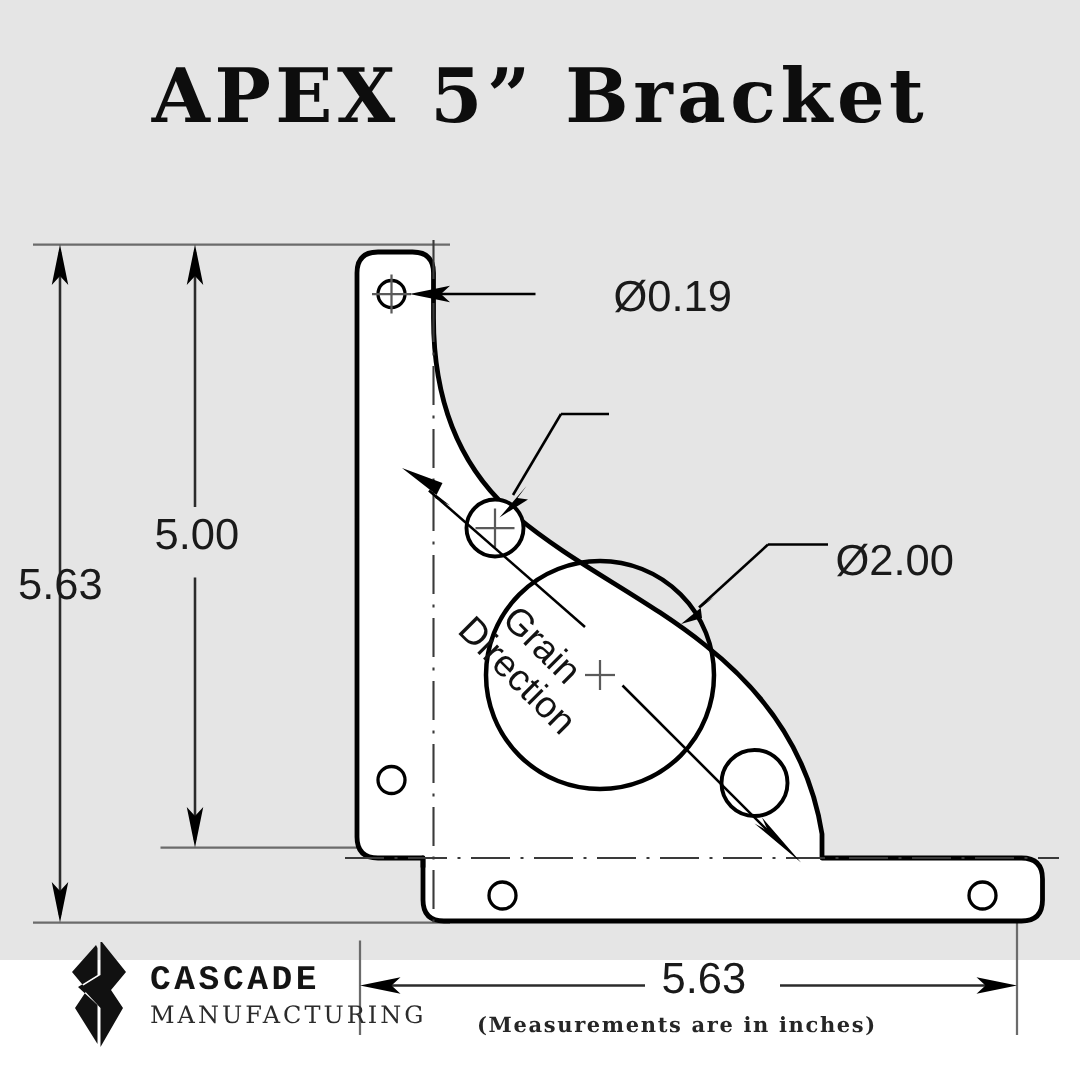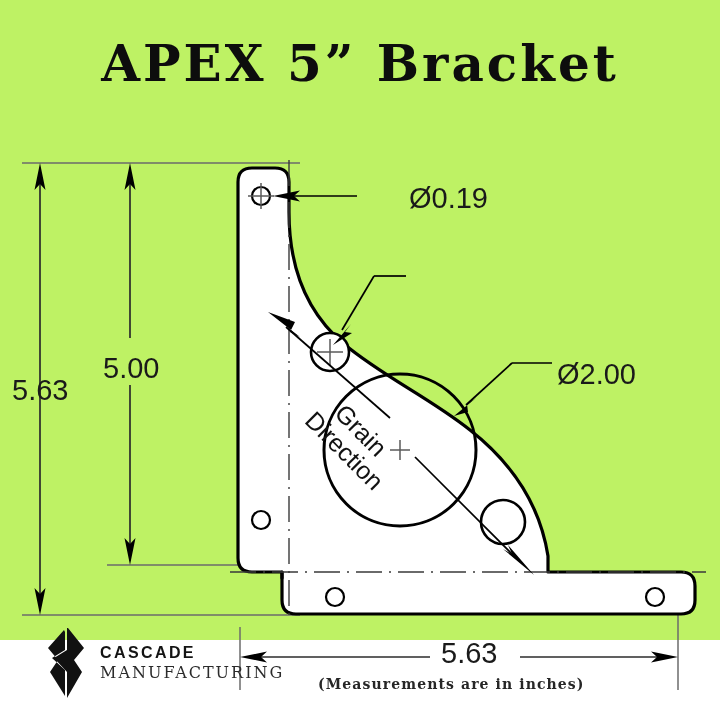--- a/index.html
+++ b/index.html
@@ -12,21 +12,21 @@
     width: 720px;
     height: 720px;
     overflow: hidden;
     font-family: "Liberation Sans", sans-serif;
     color: #111111;
   }
   #page {
     position: relative;
     width: 720px;
     height: 640px;
-    background: #bef264;
+    background: #e5e5e5;
   }
   
   #title {
     position: absolute;
     left: 0;
     top: 38px;
     width: 720px;
     text-align: center;
     font-family: "DejaVu Serif", "Liberation Serif", serif;
     font-weight: 700;
@@ -99,21 +99,21 @@
   
   .dim-text {
     position: absolute;
     font-family: "Liberation Sans", sans-serif;
     font-size: 29px;
     color: #1a1a1a;
     white-space: nowrap;
     letter-spacing: 0px;
   }
   #dim-563-v { left: 12px;  top: 374px; }
-  #dim-500-v { left: 103px; top: 341px; margin-top: 11px; }
+  #dim-500-v { left: 103px; top: 341px; }
   #dim-563-h { left: 441px; top: 637px; }
   #callout-019 { left: 362px; top: 182px; margin-left: 47px; }
   #callout-050 { left: 411px; top: 261px; }
   #callout-200 { left: 557px; top: 343px; margin-top: 15px; }
 
   
   #grain-label {
     position: absolute;
     left: 348px;
     top: 400px;
@@ -142,23 +142,23 @@
     height: 74px;
     flex: 0 0 auto;
   }
   #logo-text {
     margin-left: 8px;
     display: flex;
     flex-direction: column;
     justify-content: center;
   }
   #logo-name {
-    font-family: Liberation Sans, sans-serif;
+    font-family: Liberation Mono, monospace;
     font-weight: 700;
-    font-size: 16px;
+    font-size: 23px;
     letter-spacing: 2.4px;
     color: #141414;
     line-height: 1;
   }
   #logo-sub {
     font-family: "DejaVu Serif", "Liberation Serif", serif;
     font-weight: 400;
     font-size: 16px;
     letter-spacing: 2.0px;
     color: #2b2b2b;

